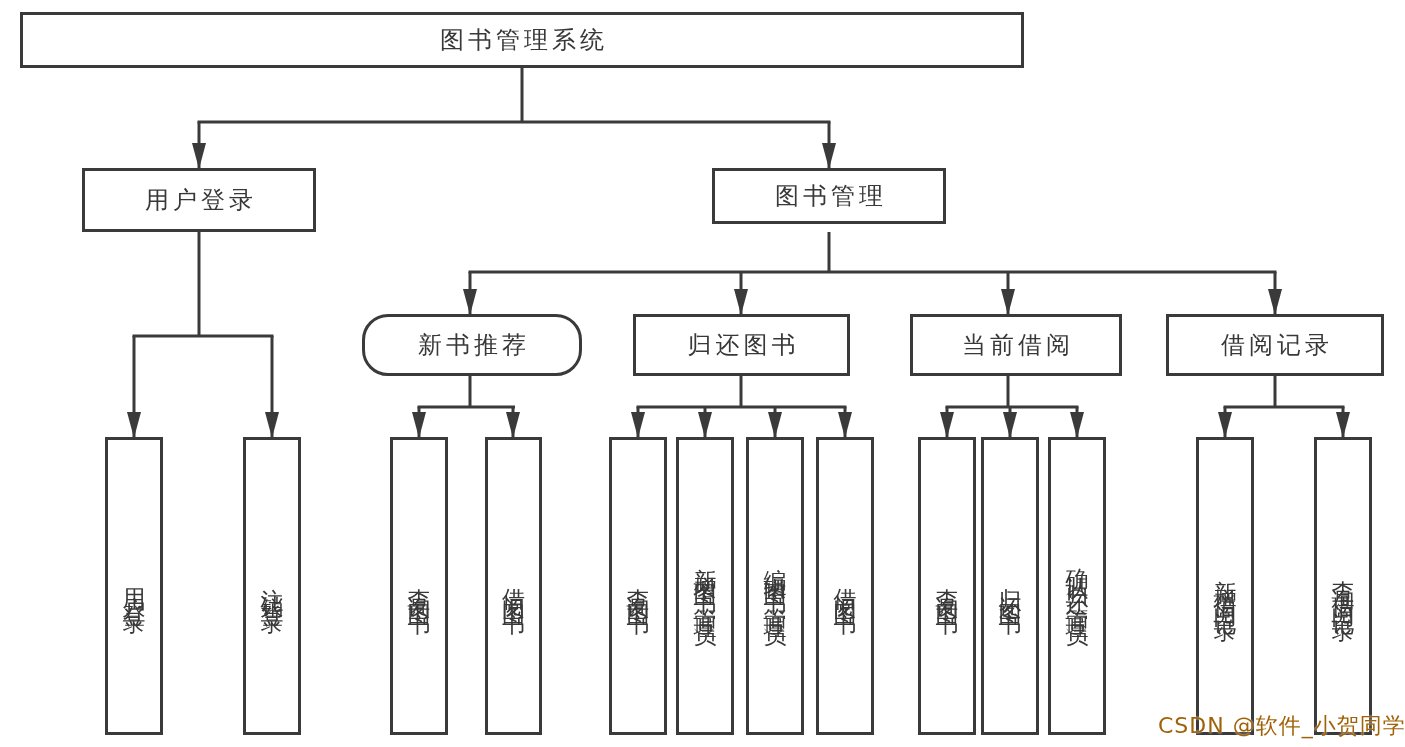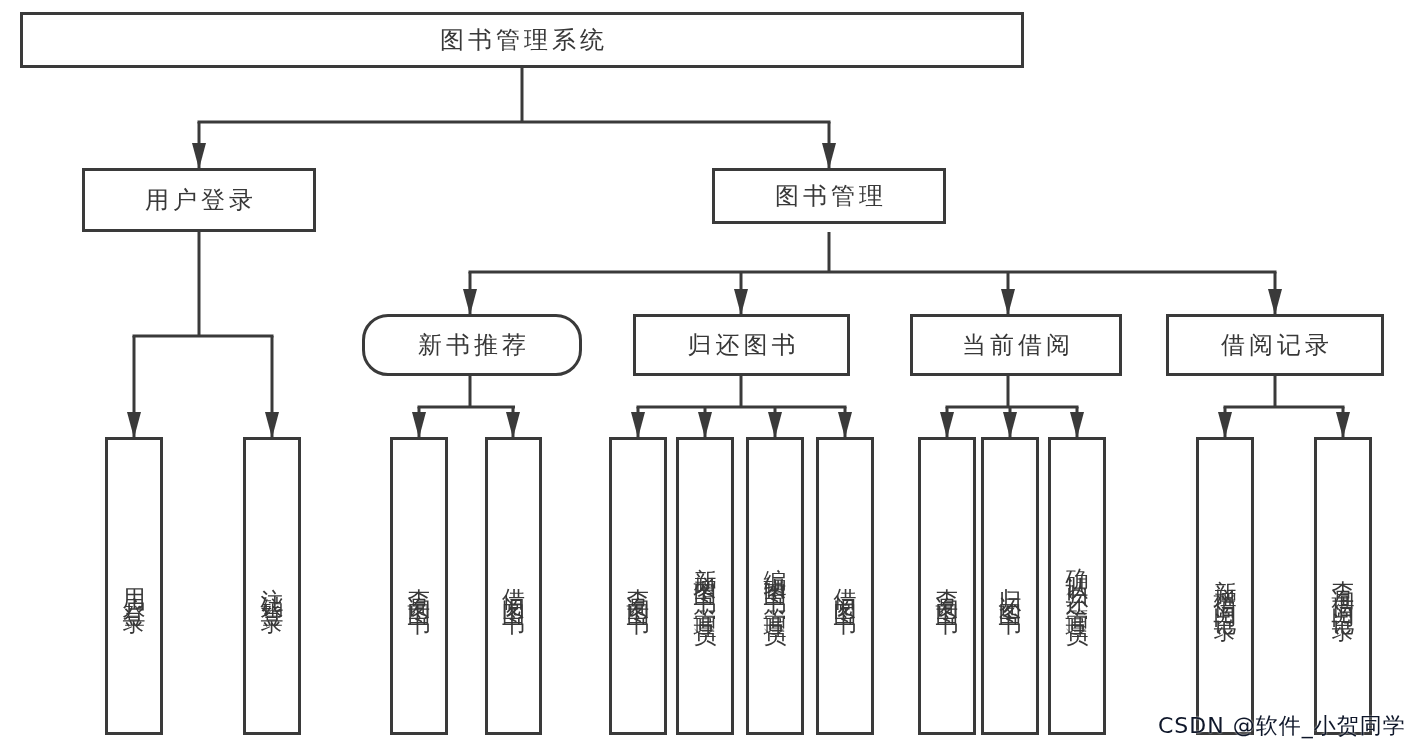--- a/index.html
+++ b/index.html
@@ -67,21 +67,21 @@
   .L10 { left: 981px; }
   .L11 { left: 1048px; }
   .L12 { left: 1196px; }
   .L13 { left: 1314px; }
   #watermark {
     position: absolute;
     left: 1158px;
     top: 711px;
     font-size: 22px;
     letter-spacing: 1px;
-    color: #0f172a;
+    color: #a16207;
     text-shadow: 0 0 2px #ffffff;
     white-space: nowrap;
     z-index: 3;
   }
 </style>
 </head>
 <body>
 
 <div id="stage">
 

